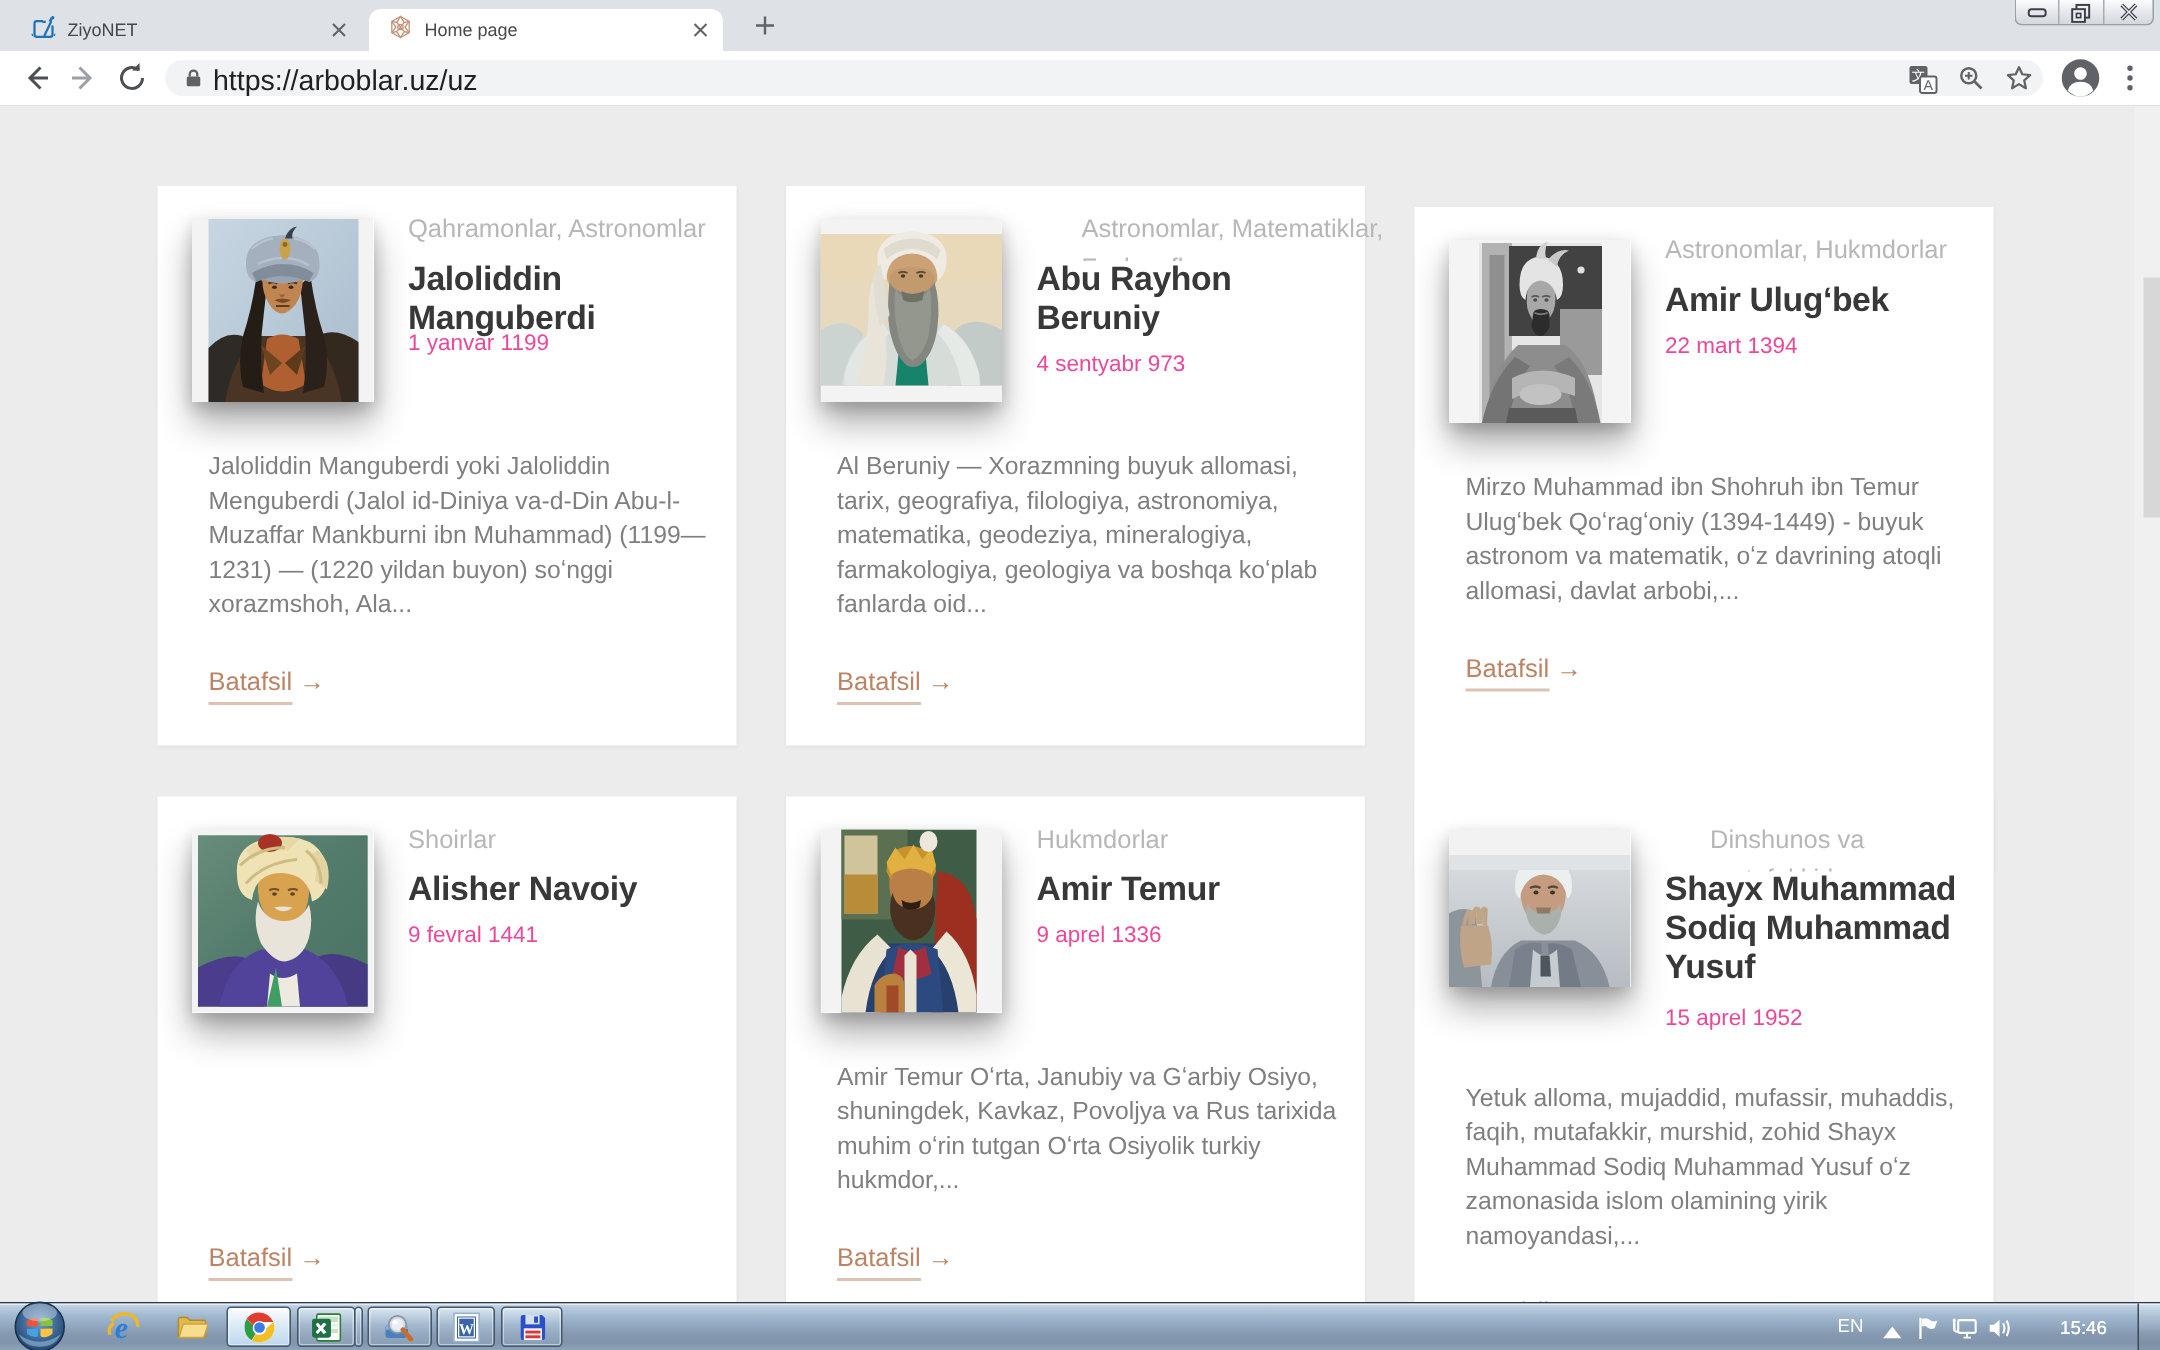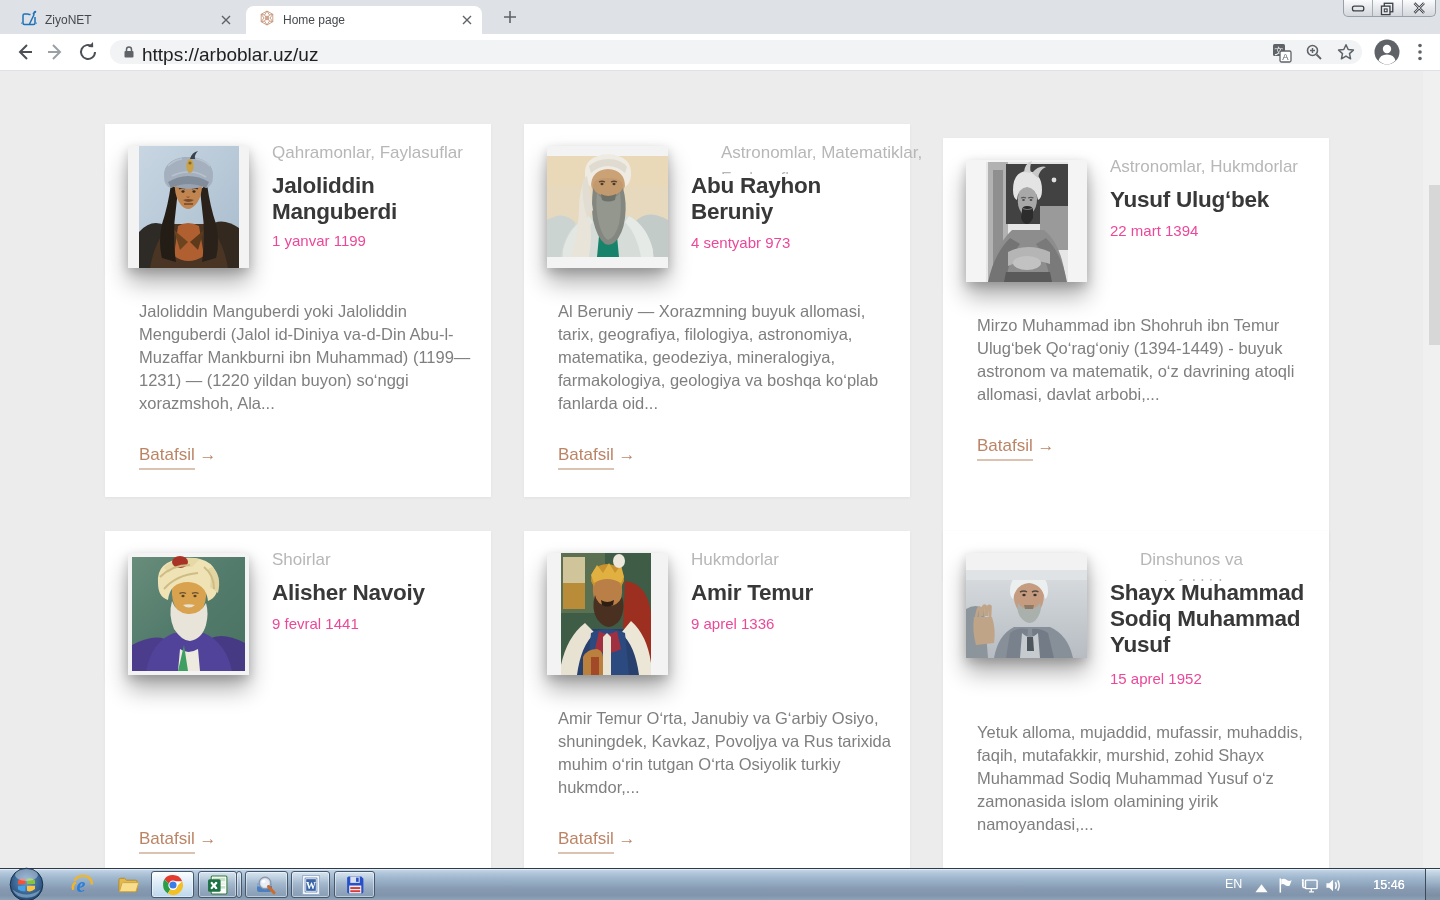--- a/index.html
+++ b/index.html
@@ -191,23 +191,23 @@
       <path d="M58 50 Q60 51 62 50 L61 52 L59 52 Z" fill="#9a6236"></path>
       <ellipse cx="60.5" cy="27" rx="24" ry="16" fill="#97a2b2"></ellipse>
       <path d="M36 30 Q36 12 60 11 Q85 12 85 30 Q85 40 78 42 Q72 35 60 35 Q49 35 43 42 Q36 40 36 30 Z" fill="#a5b0bf"></path>
       <path d="M40 36 Q50 30 60 30 Q72 30 81 36 L78 42 Q60 34 43 42 Z" fill="#828d9c"></path>
       <path d="M40 20 Q46 14 54 13 M68 13 Q76 14 82 20 M44 30 Q52 26 60 26 M62 26 Q70 26 78 31" stroke="#b8c2cf" stroke-width="1.6" fill="none"></path>
       <ellipse cx="62" cy="20" rx="3.6" ry="7" fill="#c9a24a"></ellipse>
       <path d="M62 13 Q64 6 70 5 Q66 9 67 13 Z" fill="#39414c"></path>
       <circle cx="62" cy="17" r="1.6" fill="#8a6a20"></circle>
     </svg>
         </div>
-    <div class="cat">Qahramonlar, Faylasuflar</div>
+    <div class="cat">Qahramonlar, Astronomlar</div>
     <div class="hd">Jaloliddin<br>Manguberdi</div>
-    <div class="date" style="top:108px">1 yanvar 1199</div>
+    <div class="date" style="top:96px">1 yanvar 1199</div>
     <div class="desc">Jaloliddin Manguberdi yoki Jaloliddin<br>Menguberdi (Jalol id-Diniya va-d-Din Abu-l-<br>Muzaffar Mankburni ibn Muhammad) (1199—<br>1231) — (1220 yildan buyon) soʻnggi<br>xorazmshoh, Ala...</div>
     <div class="more" style="top:321px"><b>Batafsil</b> →</div>
   </div>
 
   <div class="card c2">
     <div class="imgw">
           <svg width="121" height="122" viewBox="0 0 121 122">
       <rect width="121" height="122" fill="#f3f3f3"></rect>
       <rect x="0" y="10" width="121" height="101" fill="#e7d9bd"></rect>
       <rect x="0" y="10" width="121" height="30" fill="#ead9b8"></rect>
@@ -259,21 +259,21 @@
       <ellipse cx="65" cy="40" rx="1.4" ry="1.1" fill="#4e4e4e"></ellipse>
       <path d="M55 38 Q57.5 36.6 60 38 M62 38 Q65 36.6 67.5 38" stroke="#5a5a5a" stroke-width="1.2" fill="none"></path>
       <path d="M56 50 Q56 46 61 46 Q67 46 67 50 L67 58 Q64 64 61 64 Q57 64 55 58 Z" fill="#2c2c2c"></path>
       <path d="M57 48.5 Q61 50.5 66 48.5" stroke="#777" stroke-width="1.2" fill="none"></path>
       <path d="M47 30 Q47 12 61 11 Q76 12 76 30 Q76 38 72 40 Q70 28 61 27 Q52 28 51 40 Q47 38 47 30 Z" fill="#e4e4e4"></path>
       <path d="M58 12 Q59 3 66 1 Q63 7 65 13 Z" fill="#d2d2d2"></path>
       <path d="M66 13 Q73 5 80 7 Q73 10 72 18 Z" fill="#c8c8c8"></path>
     </svg>
         </div>
     <div class="cat">Astronomlar, Hukmdorlar</div>
-    <div class="hd">Yusuf Ulugʻbek</div>
+    <div class="hd">Amir Ulugʻbek</div>
     <div class="date" style="top:84px">22 mart 1394</div>
     <div class="desc">Mirzo Muhammad ibn Shohruh ibn Temur<br>Ulugʻbek Qoʻragʻoniy (1394-1449) - buyuk<br>astronom va matematik, oʻz davrining atoqli<br>allomasi, davlat arbobi,...</div>
     <div class="more" style="top:298px"><b>Batafsil</b> →</div>
   </div>
 
   <div class="card c4">
     <div class="imgw">
           <svg width="121" height="122" viewBox="0 0 121 122">
       <rect width="121" height="122" fill="#f3f3f3"></rect>
       <rect x="4" y="4" width="113" height="114" fill="#5c8270"></rect>

